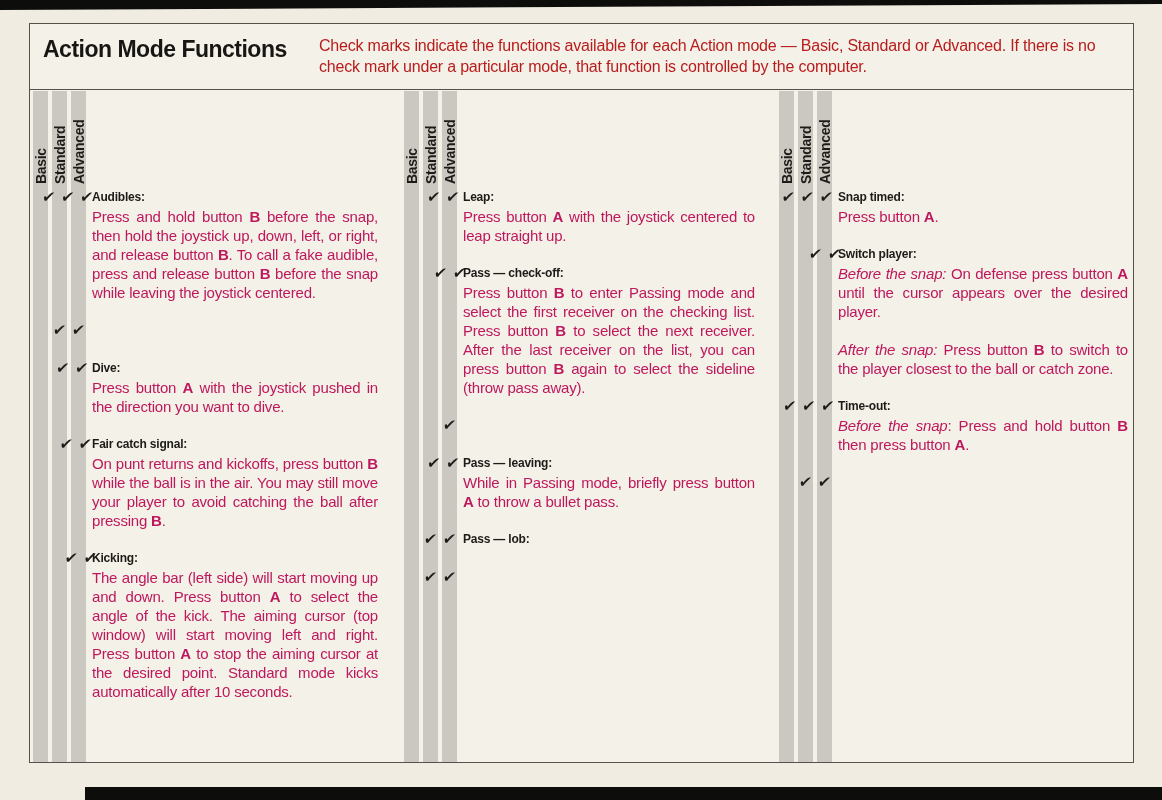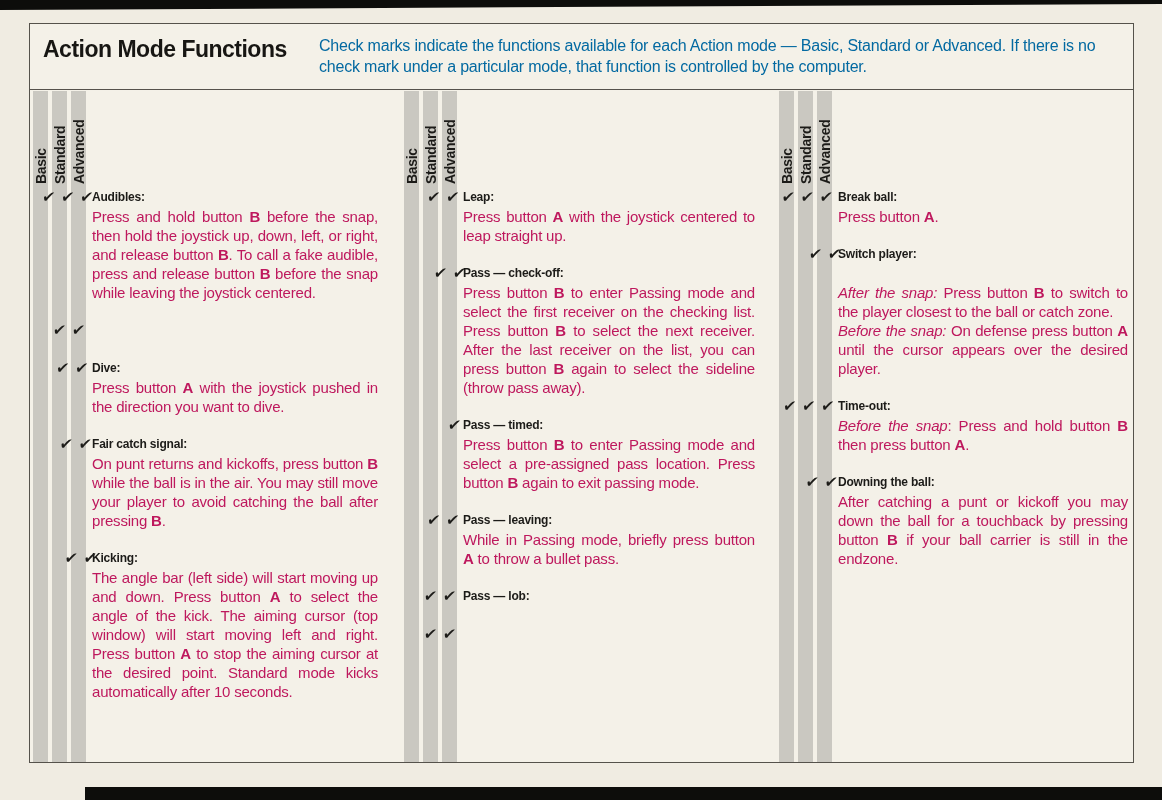--- a/index.html
+++ b/index.html
@@ -27,21 +27,21 @@
   .card-header {
     position:absolute; top:0; left:0; right:0; height:66px;
     border-bottom:1px solid #55524b;
   }
   .page-title {
     position:absolute; left:13px; top:12px;
     font-size:23px; font-weight:700; letter-spacing:-0.5px; color:#171613;
   }
   .page-desc {
     position:absolute; left:289px; top:11px; width:810px;
-    font-size:16px; line-height:21px; color:#0369a1; letter-spacing:-0.2px;
+    font-size:16px; line-height:21px; color:#b91c1c; letter-spacing:-0.2px;
   }
   .card-body {
     position:absolute; top:67px; left:0; right:0; bottom:0; overflow:hidden;
   }
   .colgroup { position:absolute; top:0; bottom:0; }
   .cg1 { left:3px;  width:345px; }
   .cg2 { left:374px; width:351px; }
   .cg3 { left:749px; width:349px; }
   .bar {
     position:absolute; top:0; bottom:0; width:15px; background:#cac8c1;
@@ -194,24 +194,20 @@
               <p class="entry-body">Press button <b>B</b> to enter Passing mode and select the first receiver on the checking list. Press button <b>B</b> to select the next receiver. After the last receiver on the list, you can press button <b>B</b> again to select the sideline (throw pass away).</p>
             </div>
           </div>
 
           <div class="entry">
             <div class="checks">
               <span class="check"></span>
               <span class="check"></span>
               <span class="check">✔</span>
             </div>
-            <div class="entry-text">
-              <h3 class="entry-name">Pass — timed:</h3>
-              <p class="entry-body">Press button <b>B</b> to enter Passing mode and select a pre-assigned pass location. Press button <b>B</b> again to exit passing mode.</p>
-            </div>
           </div>
 
           <div class="entry">
             <div class="checks">
               <span class="check"></span>
               <span class="check">✔</span>
               <span class="check">✔</span>
             </div>
             <div class="entry-text">
               <h3 class="entry-name">Pass — leaving:</h3>
@@ -253,59 +249,55 @@
         </div>
         <div class="entries">
 
           <div class="entry">
             <div class="checks">
               <span class="check">✔</span>
               <span class="check">✔</span>
               <span class="check">✔</span>
             </div>
             <div class="entry-text">
-              <h3 class="entry-name">Break ball:</h3>
+              <h3 class="entry-name">Snap timed:</h3>
               <p class="entry-body">Press button <b>A</b>.</p>
             </div>
           </div>
 
           <div class="entry">
             <div class="checks">
               <span class="check"></span>
               <span class="check">✔</span>
               <span class="check">✔</span>
             </div>
             <div class="entry-text">
               <h3 class="entry-name">Switch player:</h3>
+              <p class="entry-body"><i>Before the snap:</i> On defense press button <b>A</b> until the cursor appears over the desired player.</p>
               <p class="entry-body para-next"><i>After the snap:</i> Press button <b>B</b> to switch to the player closest to the ball or catch zone.</p>
-              <p class="entry-body"><i>Before the snap:</i> On defense press button <b>A</b> until the cursor appears over the desired player.</p>
             </div>
           </div>
 
           <div class="entry">
             <div class="checks">
               <span class="check">✔</span>
               <span class="check">✔</span>
               <span class="check">✔</span>
             </div>
             <div class="entry-text">
               <h3 class="entry-name">Time-out:</h3>
               <p class="entry-body"><i>Before the snap</i>: Press and hold button <b>B</b> then press button <b>A</b>.</p>
             </div>
           </div>
 
           <div class="entry">
             <div class="checks">
               <span class="check"></span>
               <span class="check">✔</span>
               <span class="check">✔</span>
-            </div>
-            <div class="entry-text">
-              <h3 class="entry-name">Downing the ball:</h3>
-              <p class="entry-body">After catching a punt or kickoff you may down the ball for a touchback by pressing button <b>B</b> if your ball carrier is still in the endzone.</p>
             </div>
           </div>
 
         </div>
       </section>
 
     </div>
   </div>
 </div>
 

